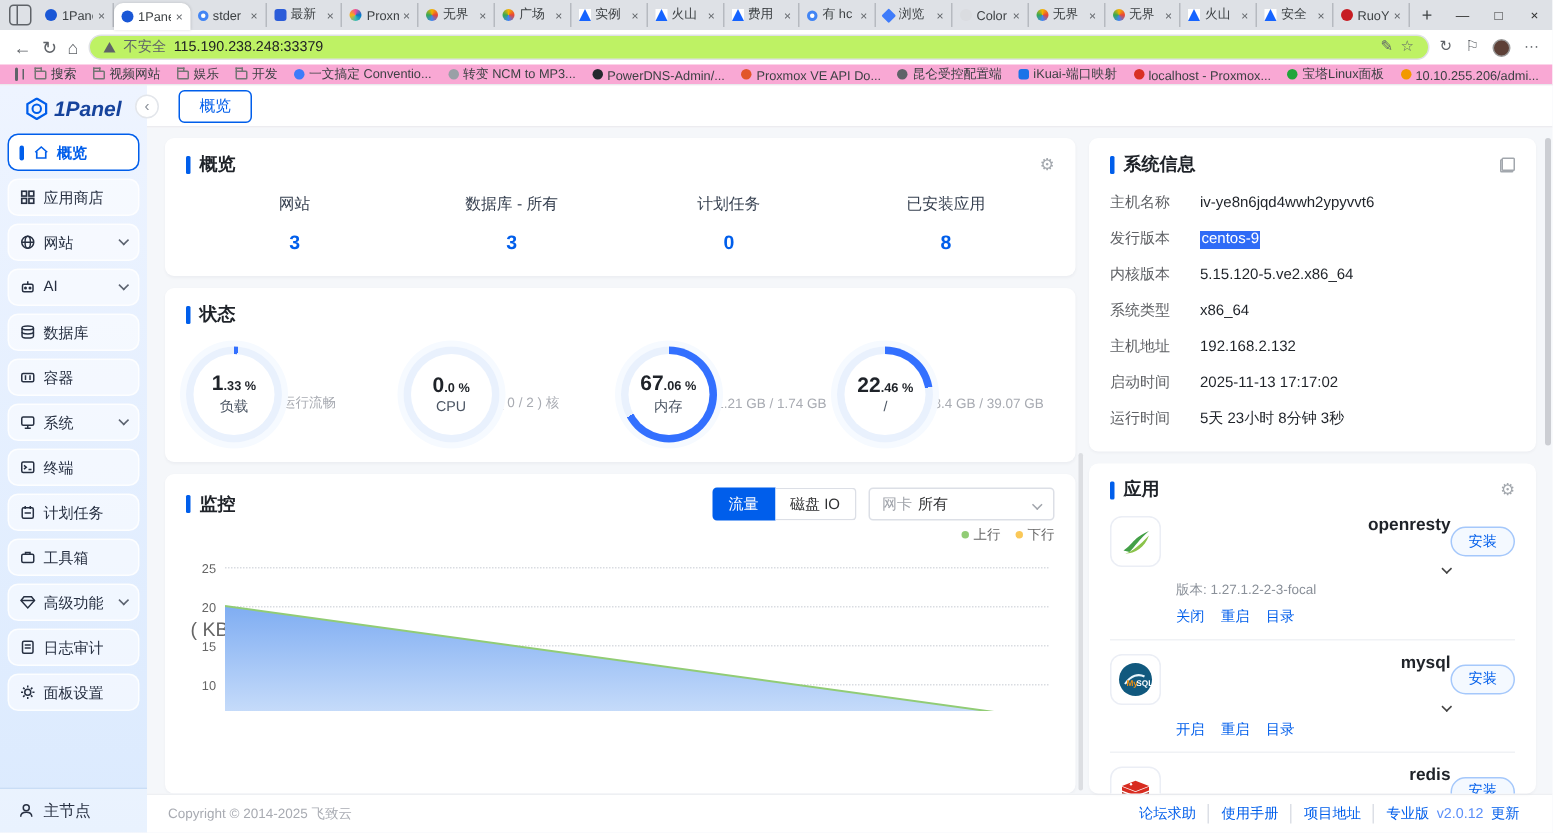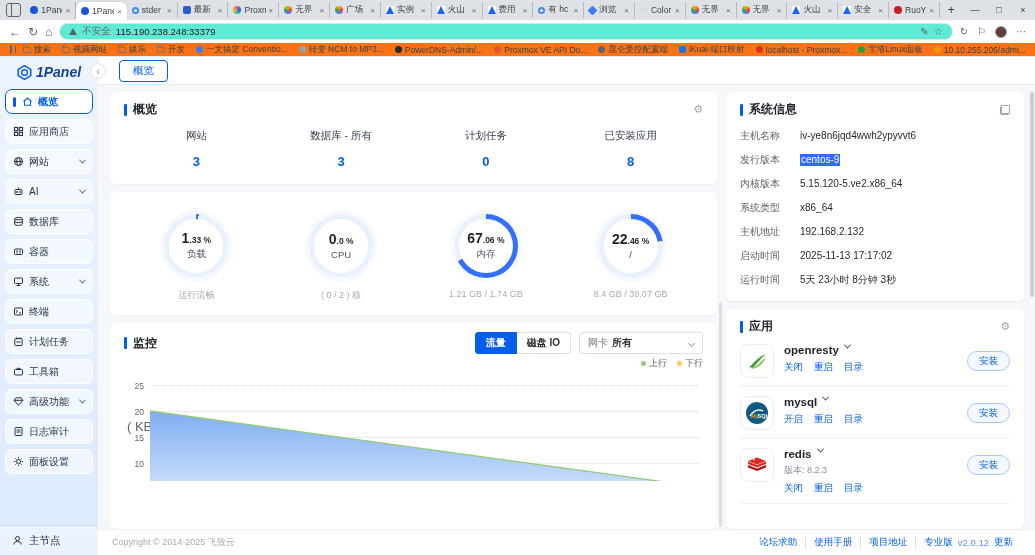--- a/index.html
+++ b/index.html
@@ -22,29 +22,29 @@
   .f-dia{background:#3e7bfa;transform:rotate(45deg);border-radius:1px;width:7px;height:7px;}
   .f-gc{background:#dadce0;} .f-rc{background:#c71d23;} .f-multi{background:conic-gradient(#f4b400,#ea4335,#4285f4,#34a853,#f4b400);}
   .tlbl{flex:1;overflow:hidden;white-space:nowrap;}
   .tclose{color:#5f6368;font-size:8px;flex:none;}
   .newtab{font-size:12px;color:#3c4043;padding:0 8px;margin-bottom:3px;}
   .wincontrols{margin-left:auto;display:flex;align-items:center;height:100%;}
   .winbtn{width:24px;text-align:center;font-size:9px;color:#333;align-self:stretch;line-height:20px;}
 
   .toolbar{height:23px;background:#fff;display:flex;align-items:center;gap:7px;padding:0 9px;}
   .navicon{color:#5f6368;font-size:12px;line-height:1;}
-  .urlbar{flex:1;height:17px;border:1px solid #dfe1e5;border-radius:9px;display:flex;align-items:center;padding:0 9px;gap:5px;font-size:9.5px;background:#5eead4;}
+  .urlbar{flex:1;height:17px;border:1px solid #dfe1e5;border-radius:9px;display:flex;align-items:center;padding:0 9px;gap:5px;font-size:9.5px;background:#bef264;}
   .warn-tri{width:0;height:0;border-left:4px solid transparent;border-right:4px solid transparent;border-bottom:7px solid #5f6368;}
   .sec-label{color:#5f6368;}
   .url-text{color:#202124;flex:1;}
   .pill-icon{color:#5f6368;font-size:10px;}
   .tb-right{display:flex;align-items:center;gap:9px;color:#5f6368;font-size:10px;}
   .avatar{width:12px;height:12px;border-radius:50%;background:#5d4037;border:1px solid #999;}
 
-  .bmbar{height:14px;background:#f97316;display:flex;align-items:center;gap:11px;padding:0 10px;font-size:8.5px;color:#3c4043;border-bottom:1px solid #e8eaed;text-align:center;}
+  .bmbar{height:14px;background:#f9a8d4;display:flex;align-items:center;gap:11px;padding:0 10px;font-size:8.5px;color:#3c4043;border-bottom:1px solid #e8eaed;text-align:center;}
   .bm{display:flex;align-items:center;gap:3px;white-space:nowrap;}
   .folder{width:8px;height:6px;border:1px solid #757575;border-radius:1px;position:relative;flex:none;}
   .folder::before{content:'';position:absolute;top:-3px;left:-1px;width:3px;height:2px;border:1px solid #757575;border-bottom:none;}
   .bdot{width:7px;height:7px;border-radius:50%;flex:none;}
 
   
   .app{display:flex;height:498px;background:#f5f7fa;}
   .sidebar{width:98px;flex:none;background:linear-gradient(180deg,#eef4ff,#dbeafe);display:flex;flex-direction:column;}
   .logo{height:30px;display:flex;align-items:center;justify-content:center;gap:4px;font-size:14px;font-weight:bold;color:#16439c;font-style:italic;}
   .side-menu{flex:1;padding:2px 5px 0;}
@@ -67,30 +67,30 @@
   .card-hd{display:flex;align-items:center;font-size:12px;font-weight:bold;color:var(--txt);}
   .hbar{width:3px;height:12px;background:var(--blue);border-radius:1px;margin-right:6px;}
   .hd-ico{margin-left:auto;color:#a2a7ad;font-weight:normal;font-size:11px;}
 
   .stats{display:flex;margin-top:11px;margin-bottom:6px;}
   .stat{flex:1;text-align:center;}
   .stat-l{font-size:10.5px;color:#374151;}
   .stat-v{margin-top:11px;color:var(--blue);font-size:13px;font-weight:bold;cursor:pointer;}
 
   .gauges{display:flex;margin-top:13px;margin-bottom:4px;}
-  .gcol{flex:1;display:flex;flex-direction:column;align-items:center;}
+  .gcol{flex:1;display:flex;flex-direction:row;align-items:center;}
   .gauge{width:64px;height:64px;border-radius:50%;position:relative;box-shadow:0 0 0 4px #f6faff;}
   .gauge::after{content:'';position:absolute;inset:5px;background:#fff;border-radius:50%;}
   .ginner{position:absolute;inset:0;display:flex;flex-direction:column;align-items:center;justify-content:center;z-index:1;}
   .gval{font-size:14px;font-weight:bold;color:#1f2329;line-height:1;}
   .gval small{font-size:8.5px;font-weight:bold;}
   .glbl{font-size:9.5px;color:#4b5563;margin-top:3px;}
   .gsub{margin-top:11px;font-size:9px;color:#a8abb2;}
 
-  .mon-hd-right{margin-left:auto;display:flex;align-items:flex-end;font-weight:bold;}
+  .mon-hd-right{margin-left:auto;display:flex;align-items:flex-end;font-weight:normal;}
   .seg-btn{font-size:10px;padding:3px 10px;border:1px solid #dcdfe6;color:#303133;background:#fff;}
   .seg-btn.active{background:var(--blue);border-color:var(--blue);color:#fff;border-radius:3px 0 0 3px;}
   .seg-btn.last{border-left:none;border-radius:0 3px 3px 0;}
   .nic-select{margin-left:8px;border:1px solid #dcdfe6;border-radius:3px;font-size:10px;padding:3px 8px;display:flex;align-items:center;color:#303133;width:124px;}
   .nic-prefix{color:#a0a4ab;margin-right:4px;}
   .nic-chev{margin-left:auto;width:5px;height:5px;border-right:1px solid #a0a4ab;border-bottom:1px solid #a0a4ab;transform:rotate(45deg);}
   .badges{display:flex;gap:8px;margin-top:10px;}
   .badge{font-size:9px;color:var(--blue);background:#eaf3ff;border:1px solid #c9defc;border-radius:3px;padding:2.5px 7px;}
   .legend{display:flex;justify-content:flex-end;gap:10px;font-size:9px;color:#666;margin-top:3px;}
   .lgd{display:flex;align-items:center;gap:3px;}
@@ -107,21 +107,21 @@
   .sival{color:#1f2329;word-break:break-all;}
   .selected{background:#2f6bf6;color:#fff;padding:0 1px;}
   .copy-ico{margin-left:auto;width:10px;height:10px;position:relative;}
   .copy-ico::before,.copy-ico::after{content:'';position:absolute;width:7px;height:7px;border:1px solid #a2a7ad;border-radius:1px;}
   .copy-ico::before{left:0;bottom:0;} .copy-ico::after{right:0;top:0;background:#fff;}
 
   .appscard{flex:1;overflow:hidden;min-height:0;padding-bottom:0;}
   .approw{display:flex;align-items:flex-start;padding:9px 0 8px;border-bottom:1px solid #f0f2f5;}
   .appicon{width:34px;height:34px;border:1px solid #ebeef5;border-radius:8px;display:flex;align-items:center;justify-content:center;flex:none;background:#fff;}
   .appmid{flex:1;margin-left:10px;min-width:0;}
-  .appname{font-size:11.5px;font-weight:bold;color:#1f2329;display:flex;align-items:flex-start;gap:6px;}
+  .appname{font-size:11.5px;font-weight:bold;color:#1f2329;display:flex;align-items:flex-end;gap:22px;flex-direction:column;}
   .nchev{width:5px;height:5px;border-right:1.2px solid #444;border-bottom:1.2px solid #444;transform:rotate(45deg) translate(-1px,-1px);}
   .appver{font-size:9px;color:#8a9099;margin-top:3.5px;}
   .applinks{display:flex;gap:11px;font-size:9.5px;color:var(--blue);margin-top:5px;font-weight:normal;}
   .applinks span{cursor:pointer;}
   .install{font-size:9.5px;color:var(--blue);border:1px solid #a5c8fb;background:#f4f9ff;border-radius:10px;padding:2.5px 11px;margin-top:7px;flex:none;}
 
   .footer{height:26px;background:#fff;border-top:1px solid #eef0f3;display:flex;align-items:center;justify-content:space-between;padding:0 14px;font-size:9.5px;}
   .copyright{color:#a8abb2;font-size:9px;}
   .flinks{display:flex;align-items:center;color:var(--blue);gap:0;}
   .flink{padding:0 8px;border-right:1px solid #dcdfe6;cursor:pointer;}
@@ -467,20 +467,24 @@
                 <div class="stat-v">0</div>
               </div>
             <div class="stat">
                 <div class="stat-l">已安装应用</div>
                 <div class="stat-v">8</div>
               </div>
           </div>
         </div>
 
         <div class="card">
+          <div class="card-hd">
+              <span class="hbar"></span>
+            <span>状态</span>
+          </div>
           <div class="gauges">
             <div class="gcol">
               <div class="gauge" style="background: conic-gradient(rgb(51, 112, 255) 1.33%, rgb(233, 241, 253) 0deg);">
                 <div class="ginner">
                     <div class="gval"><span>1</span><small><span>.33</span><span> %</span></small></div>
                     <div class="glbl">负载</div>
                   </div>
               </div>
               <div class="gsub">运行流畅</div>
             </div>
@@ -617,20 +621,21 @@
               <svg width="24" height="24" viewBox="0 0 24 24">
                   <path d="M4 18 C9 15 11 9 21 5 C14 11 12 15 8 19 Z" fill="#43a047"></path>
                   <path d="M5 20 C10 19 15 14 21 8 C18 16 12 20 5 20 Z" fill="#8bc34a"></path>
                 </svg>
             </div>
             <div class="appmid">
               <div class="appname">
                   <span>openresty</span>
                   <span class="nchev"></span>
                 </div>
+              <div class="appver">版本: 1.27.1.2-2-3-focal</div>
               <div class="applinks">
                 <span>关闭</span>
                 <span>重启</span>
                 <span>目录</span>
               </div>
             </div>
             <span class="install">安装</span>
           </div>
 
           <div class="approw">

